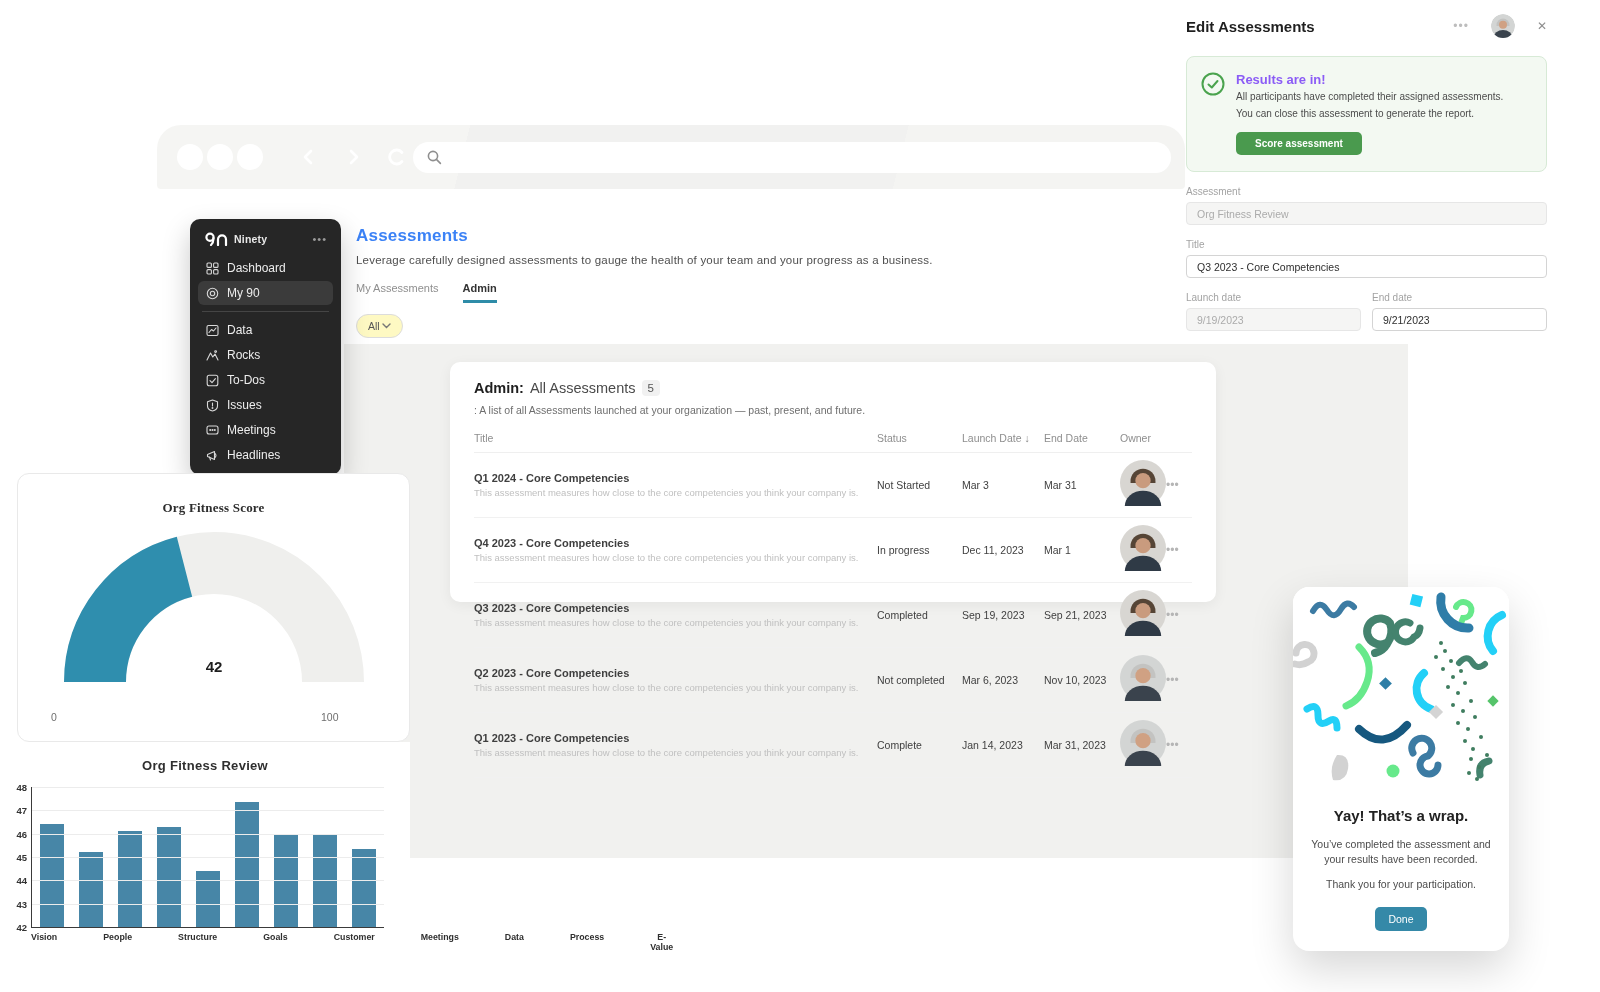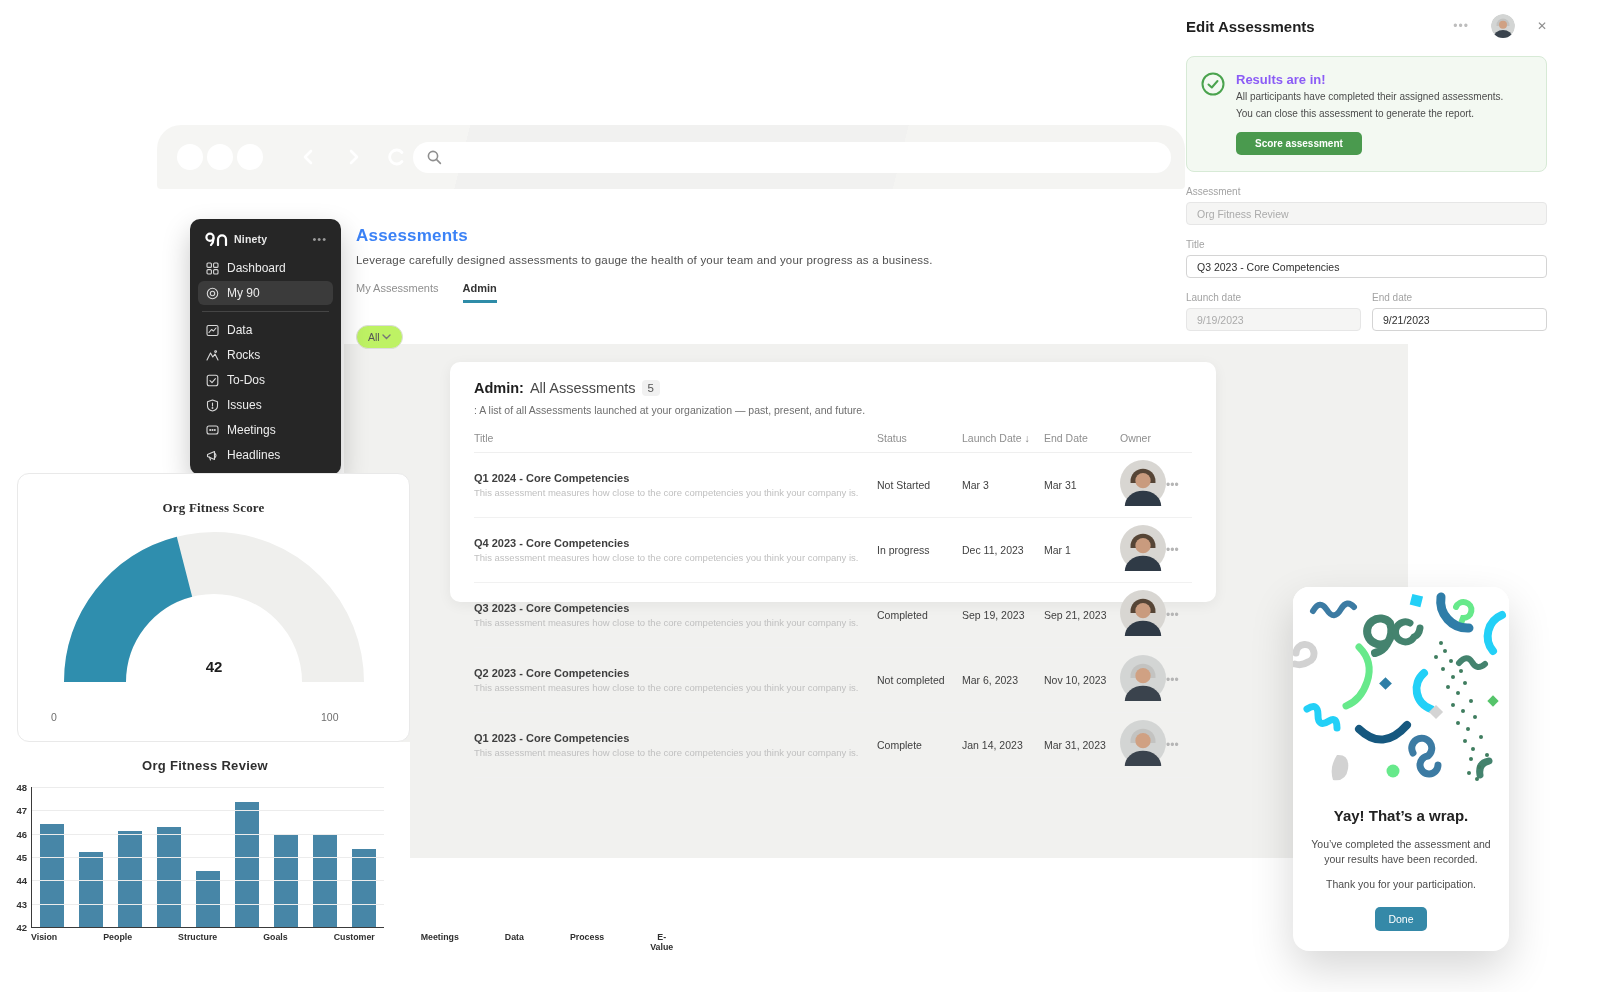--- a/index.html
+++ b/index.html
@@ -29,22 +29,22 @@
   .side-div{height:1px;background:#454545;margin:6px 4px;}
   .side-ic{width:13px;height:13px;display:inline-flex;}
 
   
   .page-head{left:356px;top:226px;width:820px;z-index:2;}
   .page-head h1{margin:0;font-size:17px;color:#3b82f6;letter-spacing:.2px;}
   .page-sub{margin-top:8px;font-size:11.5px;color:#4f4f4f;letter-spacing:.2px;}
   .tabs{display:flex;gap:24px;margin-top:16px;}
   .tab{font-size:11px;color:#8f8f8f;padding-bottom:6px;}
   .tab.active{color:#333;font-weight:700;border-bottom:3px solid #2E8CA8;}
-  .filter-pill{display:inline-flex;align-items:center;gap:2px;margin-top:22px;padding:5px 11px;
-    border:1px solid #dcdcdc;border-radius:14px;background:#bef264;font-size:10.5px;color:#555;}
+  .filter-pill{display:inline-flex;align-items:center;gap:2px;margin-top:11px;padding:5px 11px;
+    border:1px solid #dcdcdc;border-radius:14px;background:#fef9c3;font-size:10.5px;color:#555;}
 
   
   .table-card{left:450px;top:362px;width:766px;height:240px;background:#fff;border-radius:10px;
     box-shadow:0 3px 14px rgba(0,0,0,.06);z-index:3;box-sizing:border-box;padding:18px 24px 0;}
   .tc-head{font-size:14.5px;color:#4a4a4a;display:flex;align-items:center;gap:6px;}
   .tc-head b{color:#1f1f1f;}
   .tc-badge{background:#f1f1f1;border-radius:4px;padding:2px 6px;font-size:11.5px;color:#555;}
   .tc-desc{margin-top:8px;font-size:10.5px;color:#6e6e6e;}
   .t-cols{display:flex;align-items:center;margin-top:16px;padding-bottom:8px;border-bottom:1px solid #efefef;
     font-size:10.5px;color:#8e8e8e;}

